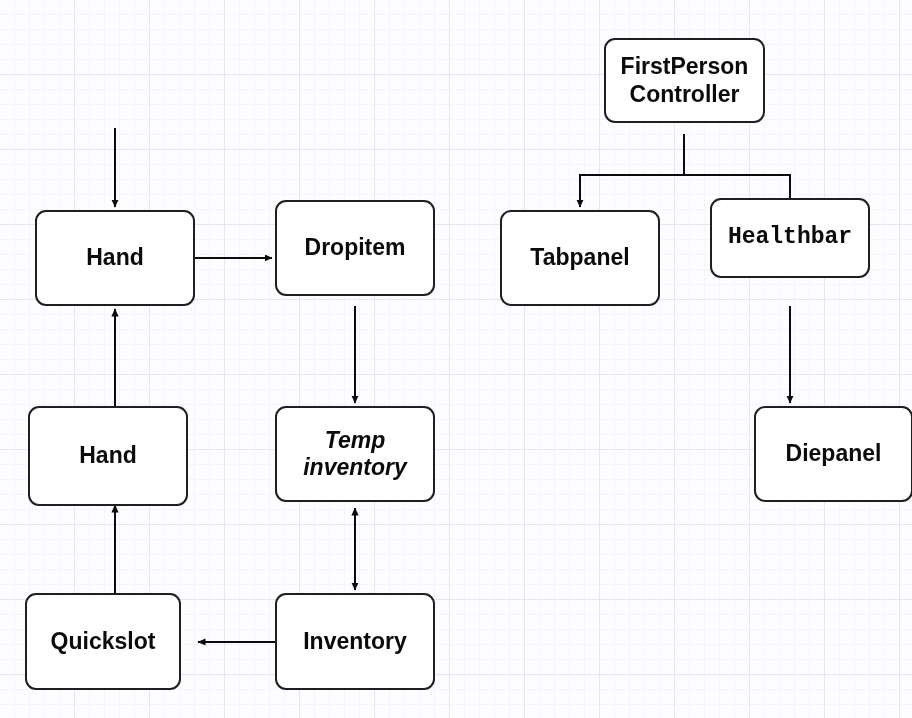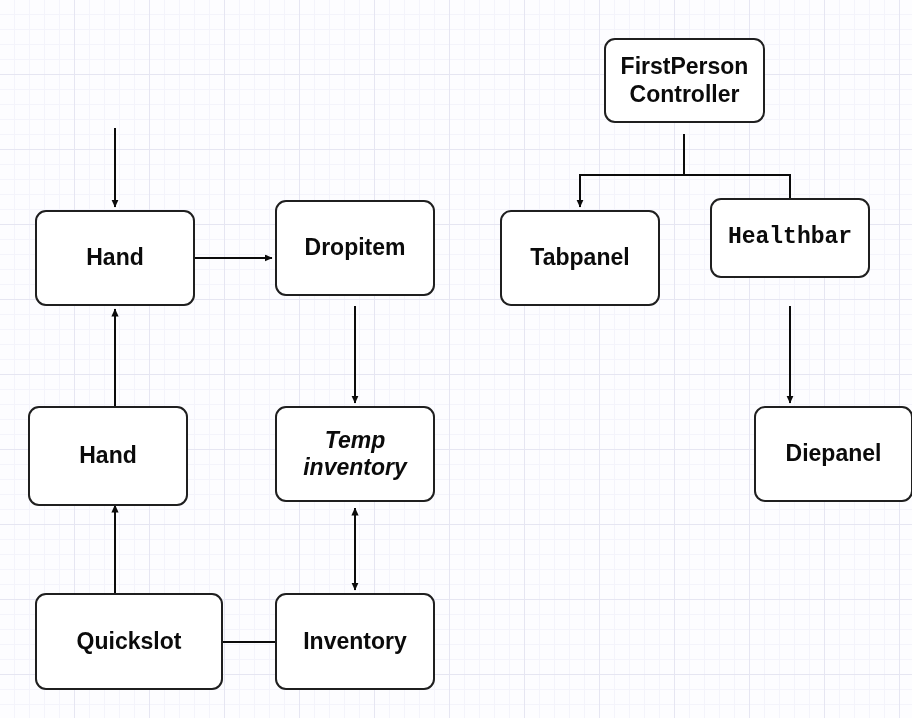--- a/index.html
+++ b/index.html
@@ -91,21 +91,21 @@
 
   <div class="node" style="left:35px; top:210px; width:160px; height:96px;">Hand</div>
 
   <div class="node" style="left:275px; top:200px; width:160px; height:96px;">Dropitem</div>
 
   <div class="node" style="left:28px; top:406px; width:160px; height:100px;">Hand</div>
 
   <div class="node" style="left:275px; top:406px; width:160px; height:96px;font-style:italic;">Temp
 inventory</div>
 
-  <div class="node" style="left:35px; top:593px; width:188px; height:97px;">Quickslot</div>
+  <div class="node" style="left:25px; top:593px; width:156px; height:97px;">Quickslot</div>
 
   <div class="node" style="left:275px; top:593px; width:160px; height:97px;">Inventory</div>
 
   <div class="node" style="left:604px; top:38px; width:161px; height:85px;">FirstPerson
 Controller</div>
 
   <div class="node" style="left:500px; top:210px; width:160px; height:96px;">Tabpanel</div>
 
   <div class="node" style="left:710px; top:198px; width:160px; height:80px;font-family:Liberation Mono, monospace;">Healthbar</div>
 

